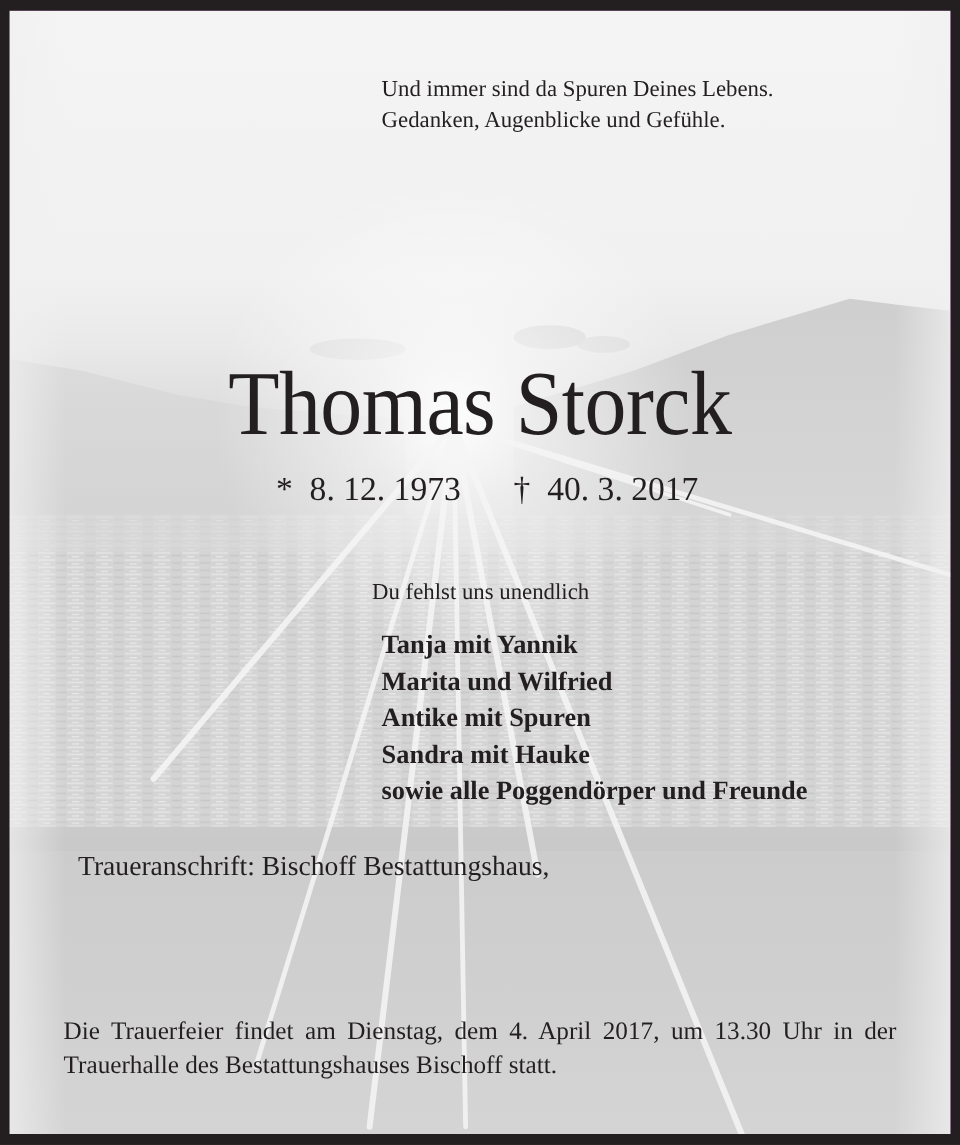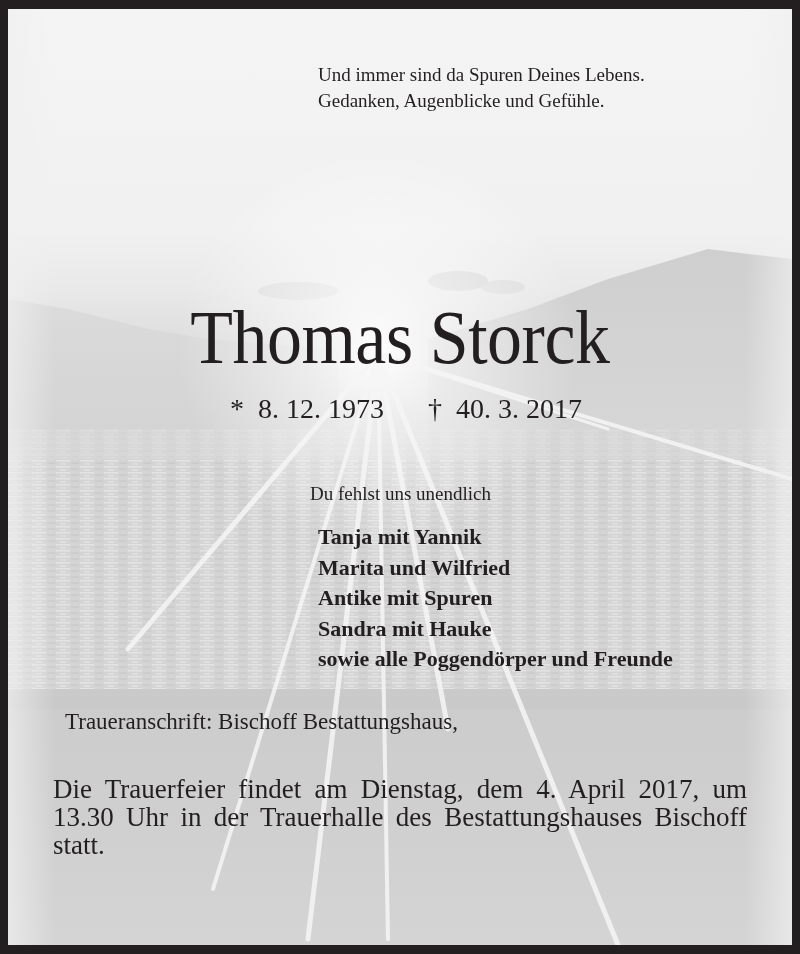--- a/index.html
+++ b/index.html
@@ -119,23 +119,23 @@
       top: 698px;
       font-size: 23px;
       line-height: 30px;
       white-space: nowrap;
       margin-left: 12px;
     }
     .address .line2 { padding-left: 180px; }
     .ceremony {
       position: absolute;
       left: 45px;
-      top: 766px;
+      top: 836px;
       width: 694px;
-      font-size: 27px;
+      font-size: 21px;
       line-height: 28px;
       text-align: justify;
     }
   </style>
 </head>
 <body>
 
 <div class="frame">
   <div class="bg-sky"></div>
 

